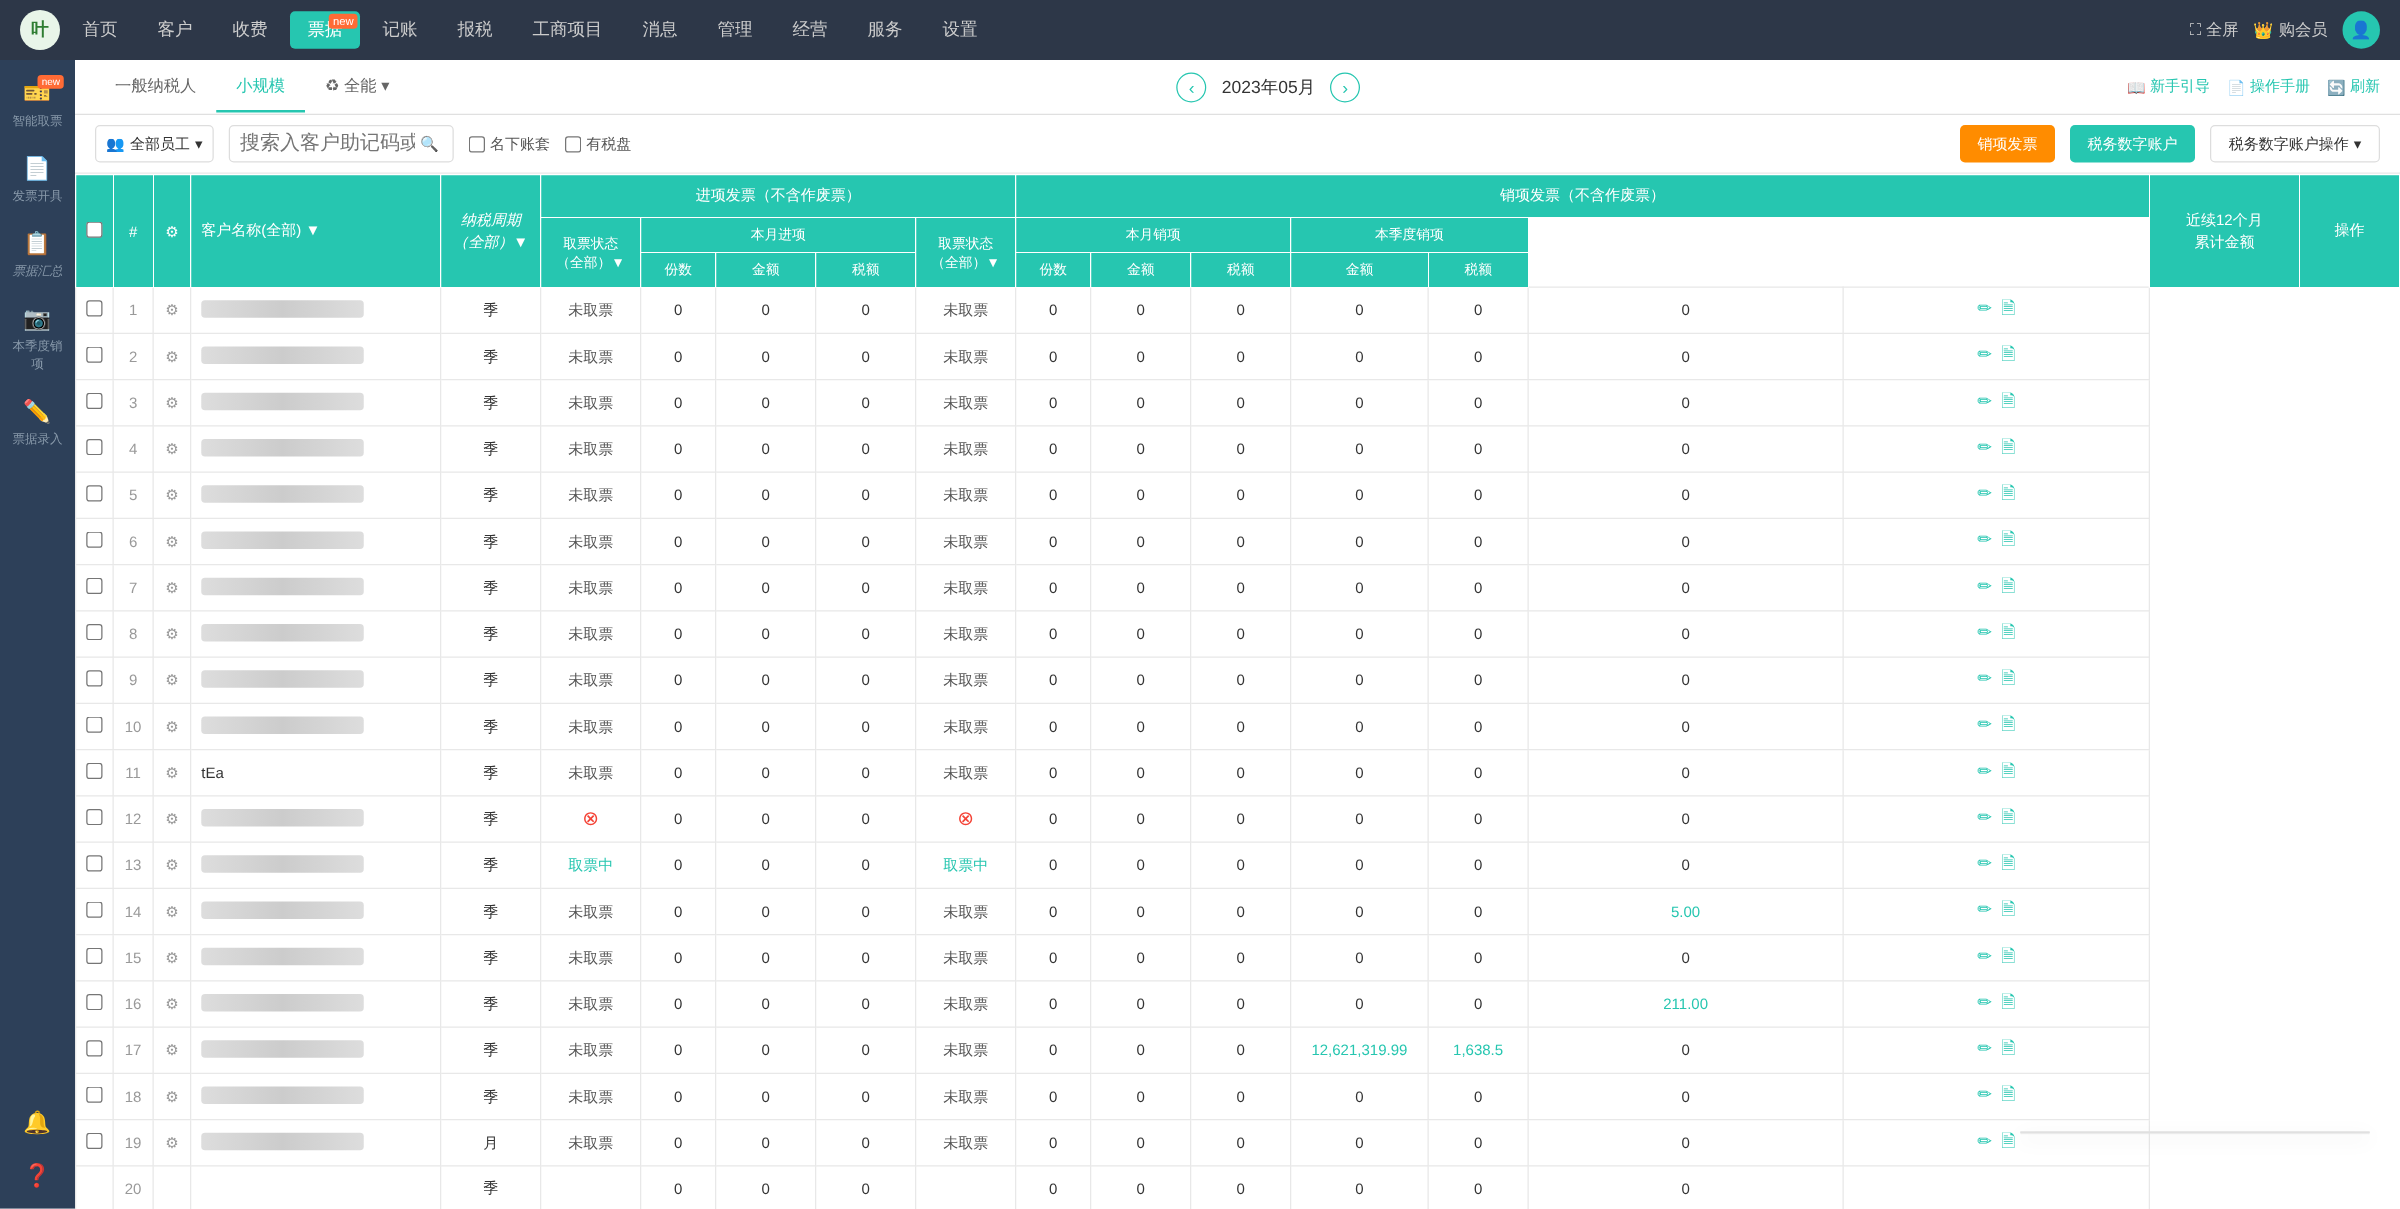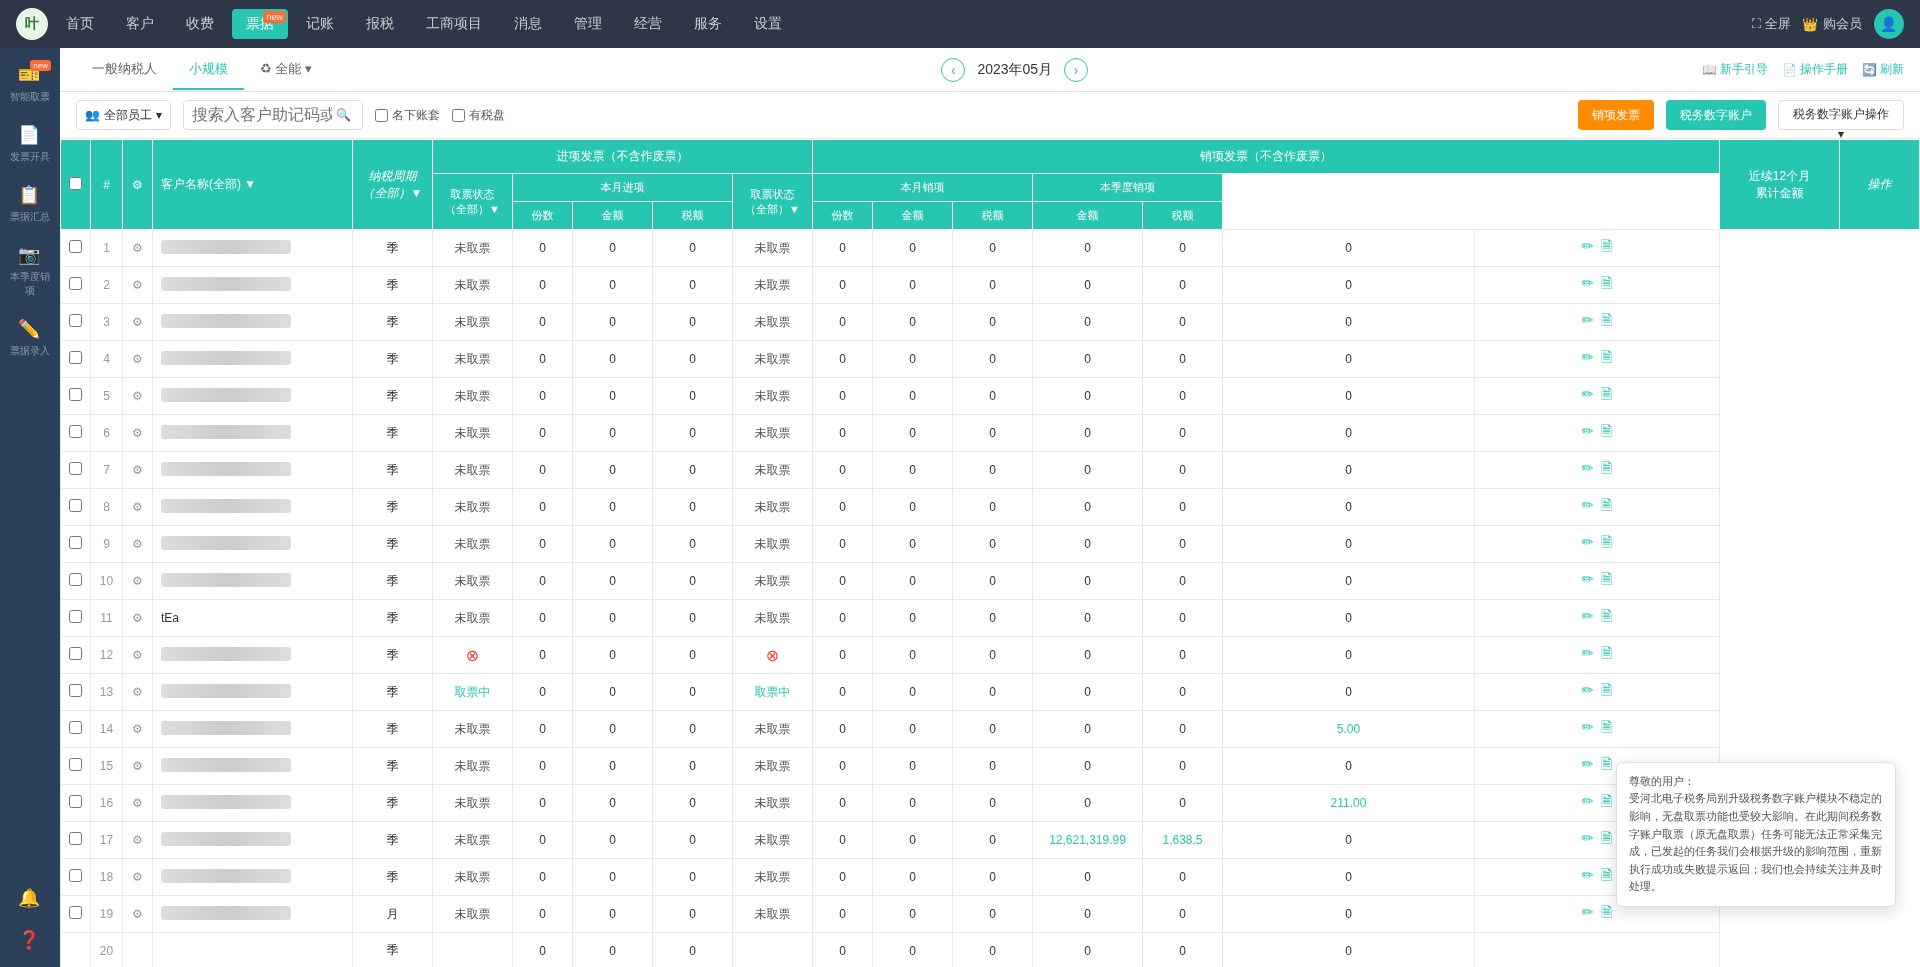--- a/index.html
+++ b/index.html
@@ -31,21 +31,21 @@
     .toolbar-link { color: #26c6b0; font-size: 12px; cursor: pointer; display: flex; align-items: center; gap: 3px; }
 
     
     .filter-bar { background: #fff; padding: 8px 16px; display: flex; align-items: center; gap: 12px; border-bottom: 1px solid #e8e8e8; }
     .filter-select { border: 1px solid #ddd; border-radius: 4px; padding: 4px 8px; font-size: 12px; color: #333; height: 30px; display: flex; align-items: center; gap: 4px; cursor: pointer; background: #fff; }
     .search-box { border: 1px solid #ddd; border-radius: 4px; padding: 4px 8px; font-size: 12px; height: 30px; display: flex; align-items: center; gap: 4px; min-width: 180px; }
     .search-box input { border: none; outline: none; font-size: 16px; color: #999; width: 140px; background: transparent; }
     .checkbox-filter { display: flex; align-items: center; gap: 4px; font-size: 12px; color: #555; cursor: pointer; }
     .btn-orange { background: #ff8c00; color: white; border: none; border-radius: 4px; padding: 5px 14px; font-size: 12px; cursor: pointer; height: 30px; }
     .btn-teal { background: #26c6b0; color: white; border: none; border-radius: 4px; padding: 5px 14px; font-size: 12px; cursor: pointer; height: 30px; }
-    .btn-outline { background: white; color: #333; border: 1px solid #ddd; border-radius: 4px; padding: 5px 14px; font-size: 12px; cursor: pointer; height: 30px; display: flex; align-items: center; gap: 4px; flex-direction: column; }
+    .btn-outline { background: white; color: #333; border: 1px solid #ddd; border-radius: 4px; padding: 5px 14px; font-size: 12px; cursor: pointer; height: 30px; display: flex; align-items: center; gap: 4px; }
 
     
     .table-container { flex: 1; overflow: auto; background: #fff; }
     table { width: 100%; border-collapse: collapse; }
     thead { position: sticky; top: 0; z-index: 10; }
     .th-group { background: #26c6b0; color: white; text-align: center; padding: 8px 6px; font-size: 12px; font-weight: normal; border: 1px solid rgba(255,255,255,0.3); }
     .th-sub { background: #26c6b0; color: white; text-align: center; padding: 6px 4px; font-size: 11px; font-weight: normal; border: 1px solid rgba(255,255,255,0.3); }
     td { border: 1px solid #e8e8e8; padding: 6px 8px; font-size: 12px; color: #333; text-align: center; height: 36px; }
     .td-name { text-align: left; }
     .blurred { color: transparent; text-shadow: 0 0 6px #aaa; user-select: none; background: linear-gradient(90deg, #ddd 0%, #ccc 50%, #ddd 100%); border-radius: 3px; height: 14px; display: inline-block; min-width: 80px; }
@@ -134,21 +134,21 @@
       <span class="sidebar-icon">🎫</span>
       <span style="font-size:10px;">智能取票</span>
       <span class="sidebar-badge">new</span>
     </div>
     <div class="sidebar-item">
       <span class="sidebar-icon">📄</span>
       <span style="font-size:10px;">发票开具</span>
     </div>
     <div class="sidebar-item">
       <span class="sidebar-icon">📋</span>
-      <span style="font-size:10px;">票据汇总</span>
+      <span style="font-size:10px;font-style:italic;">票据汇总</span>
     </div>
     <div class="sidebar-item">
       <span class="sidebar-icon">📷</span>
       <span style="font-size:10px;">本季度销项</span>
     </div>
     <div class="sidebar-item">
       <span class="sidebar-icon">✏️</span>
       <span style="font-size:10px;">票据录入</span>
     </div>
     <div style="flex:1;"></div>
@@ -230,21 +230,21 @@
             <th class="th-group" rowspan="3" style="width:30px;">
               <input type="checkbox" style="">
             </th>
             <th class="th-group" rowspan="3" style="width:30px;">#</th>
             <th class="th-group" rowspan="3" style="width:30px;">⚙</th>
             <th class="th-group" rowspan="3" style="width:200px; text-align:left; padding-left:8px;">客户名称(全部) ▼</th>
             <th class="th-group" rowspan="3" style="width:80px;font-style:italic;">纳税周期<br>（全部）▼</th>
             <th class="th-group" colspan="5">进项发票（不含作废票）</th>
             <th class="th-group" colspan="7">销项发票（不含作废票）</th>
             <th class="th-group" rowspan="3" style="width:120px;">近续12个月<br>累计金额</th>
-            <th class="th-group" rowspan="3" style="width:80px;font-style:italic;">操作</th>
+            <th class="th-group" rowspan="3" style="width:80px;">操作</th>
           </tr>
           <tr>
             <th class="th-sub" rowspan="2" style="width:80px;">取票状态<br>（全部）▼</th>
             <th class="th-sub" colspan="3">本月进项</th>
             <th class="th-sub" rowspan="2" style="width:80px;">取票状态<br>（全部）▼</th>
             <th class="th-sub" colspan="3">本月销项</th>
             <th class="th-sub" colspan="2">本季度销项</th>
           </tr>
           <tr>
             <th class="th-sub" style="width:60px;">份数</th>
@@ -739,17 +739,13 @@
       </td>
     </tr>
           </tbody>
       </table>
     </div>
 
   </div>
 </div>
 
 <div class="notification-popup">
-  <div class="notif-body">
-    <p style="white-space:pre-line;">尊敬的用户：
-受河北电子税务局别升级税务数字账户模块不稳定的影响，无盘取票功能也受较大影响。在此期间税务数字账户取票（原无盘取票）任务可能无法正常采集完成，已发起的任务我们会根据升级的影响范围，重新执行成功或失败提示返回；我们也会持续关注并及时处理。</p>
-  </div>
 </div>
 
 </body></html>

